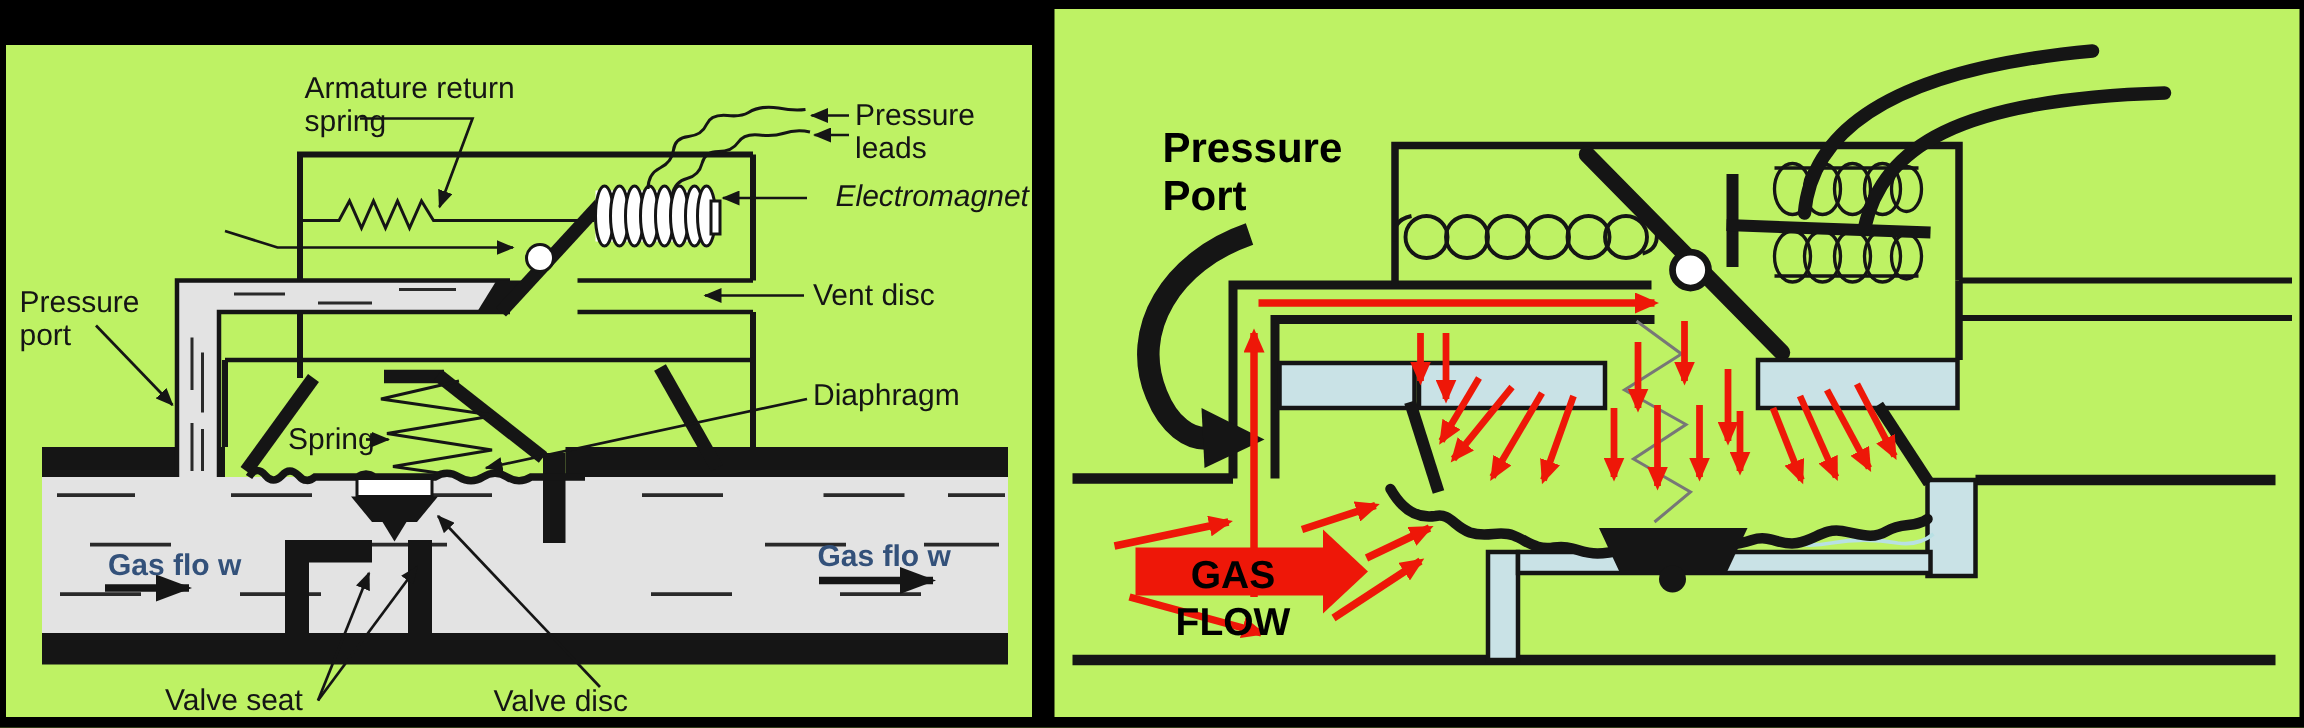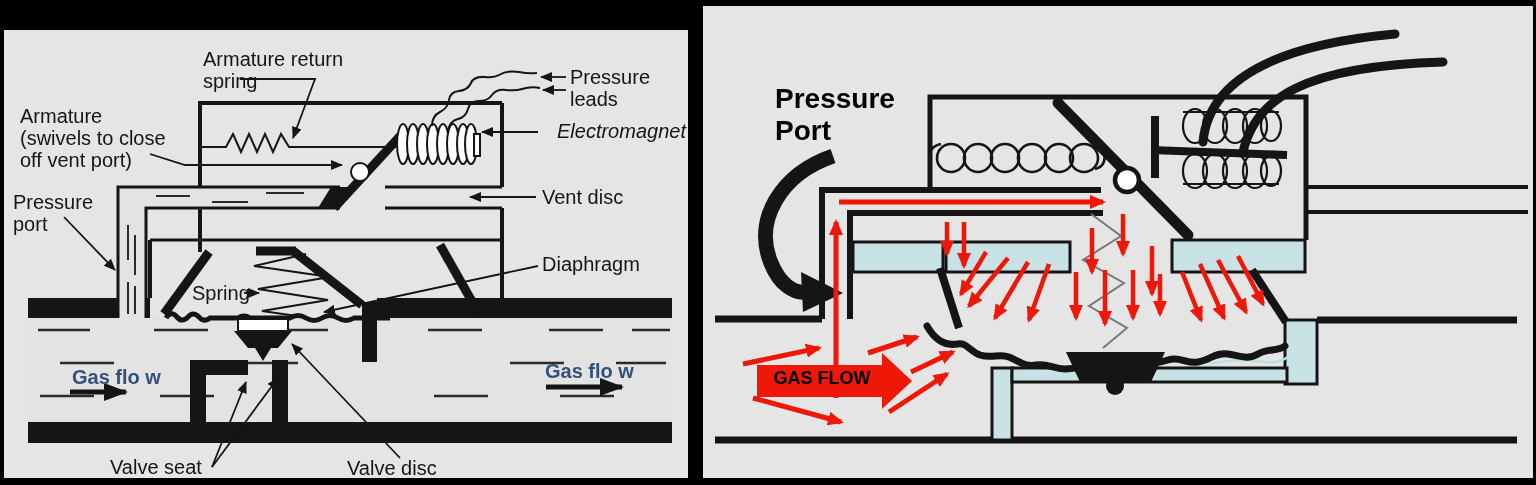--- a/index.html
+++ b/index.html
@@ -1,27 +1,27 @@
 <!DOCTYPE html>
 <html><head>
 <meta charset="utf-8">
 <style>
   html,body{margin:0;padding:0;background:#000;}
   body{width:1536px;height:485px;position:relative;overflow:hidden;
        font-family:"Liberation Sans",sans-serif;}
-  .panel{position:absolute;background:#e5e5e5;}
+  .panel{position:absolute;background:#bef264;}
   #leftPanel{left:4px;top:30px;width:684px;height:448px;}
   #rightPanel{left:703px;top:6px;width:830px;height:472px;}
   svg{position:absolute;left:0;top:0;}
   .lbl{position:absolute;color:#151515;font-size:20px;line-height:1.1;
        white-space:pre-line;}
   .lbl.blue{color:#33517a;font-weight:bold;}
   .lbl.bold{font-weight:bold;color:#000;}
   #gasflowTxt{position:absolute;left:57px;top:362px;width:124px;
-      font-weight:bold;font-size:18px;letter-spacing:0;color:#000;
+      font-weight:bold;font-size:26px;letter-spacing:0;color:#000;
       text-align:center;}
 </style>
 </head>
 <body>
 
 <div class="panel" id="leftPanel">
   <svg width="684" height="448" viewBox="0 0 684 448">
     <defs>
       <marker id="ahL" markerUnits="userSpaceOnUse" markerWidth="13" markerHeight="10" refX="11" refY="5" orient="auto">
         <path d="M0,0 L12,5 L0,10 z" fill="#151515"></path>
@@ -131,33 +131,30 @@
       <path d="M534,236 L320,282" marker-end="url(#ahL)"></path>
       <path d="M208,437 L242,352" marker-end="url(#ahL)"></path>
       <path d="M208,437 L274,348" marker-end="url(#ahL)"></path>
       <path d="M396,428 L288,314" marker-end="url(#ahL)"></path>
     </g>
   </svg>
 
   <div class="lbl" style="left:199px;top:18px;">Armature return
 spring</div>
   <div class="lbl" style="left:566px;top:36px;">Pressure leads</div>
-  <div class="lbl" style="left:16px;top:75px;">Armature
-(swivels to close
-off vent port)</div>
   <div class="lbl" style="left:553px;top:90px;font-style:italic;">Electromagnet</div>
   <div class="lbl" style="left:538px;top:156px;">Vent disc</div>
   <div class="lbl" style="left:9px;top:161px;">Pressure
 port</div>
   <div class="lbl" style="left:188px;top:252px;">Spring</div>
   <div class="lbl" style="left:538px;top:223px;">Diaphragm</div>
   <div class="lbl blue" style="left:68px;top:336px;">Gas flo w</div>
   <div class="lbl blue" style="left:541px;top:330px;">Gas flo w</div>
   <div class="lbl" style="left:106px;top:426px;">Valve seat</div>
-  <div class="lbl" style="left:343px;top:427px;">Valve disc</div>
+  <div class="lbl" style="left:325px;top:427px;">Valve disc</div>
 </div>
 
 <div class="panel" id="rightPanel">
   <svg width="830" height="472" viewBox="0 0 830 472">
     <defs>
       <marker id="ahR" markerUnits="userSpaceOnUse" markerWidth="18" markerHeight="14" refX="13" refY="7" orient="auto">
         <path d="M0,0 L16,7 L0,14 z" fill="#ee1708"></path>
       </marker>
     </defs>
 

